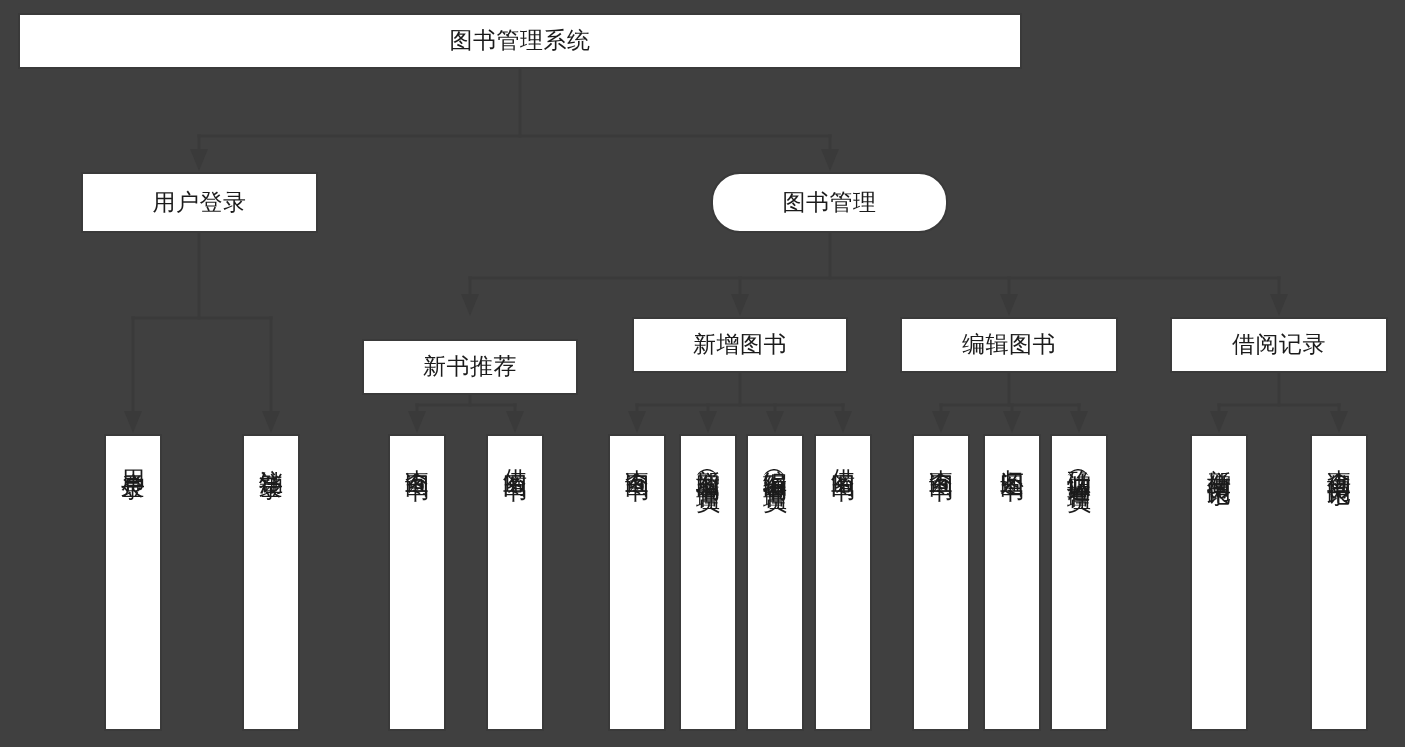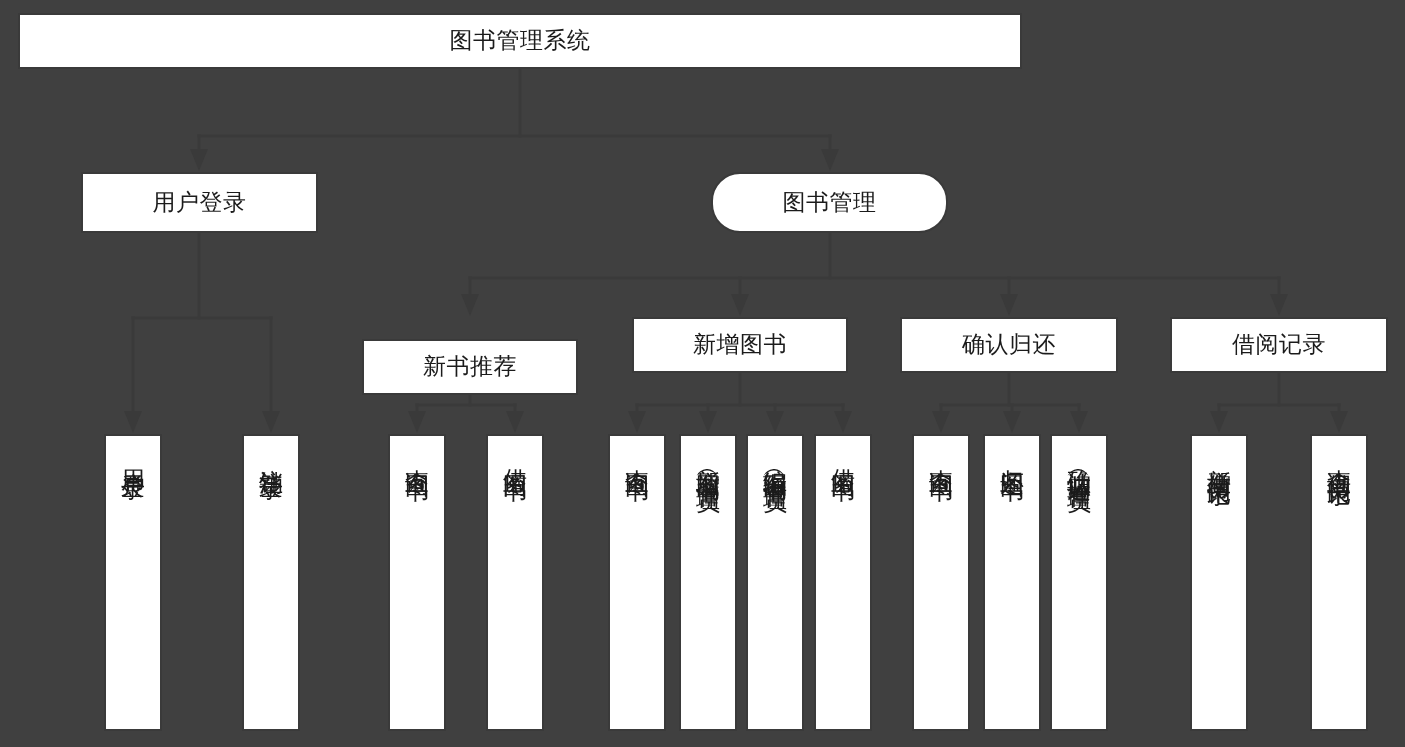--- a/index.html
+++ b/index.html
@@ -144,21 +144,21 @@
     </div>
 
   <div id="level3-container">
       <div class="node horiz" style="left: 362px; top: 317px; width: 216px; height: 56px; margin-top: 22px;">
         <span class="node-label">新书推荐</span>
       </div>
       <div class="node horiz" style="left: 632px; top: 317px; width: 216px; height: 56px;">
         <span class="node-label">新增图书</span>
       </div>
       <div class="node horiz" style="left: 900px; top: 317px; width: 218px; height: 56px;">
-        <span class="node-label">确认归还</span>
+        <span class="node-label">编辑图书</span>
       </div>
       <div class="node horiz" style="left: 1170px; top: 317px; width: 218px; height: 56px;">
         <span class="node-label">借阅记录</span>
       </div>
     </div>
 
   <div id="leaves-container">
       <div class="node vert" style="left: 104px; top: 434px; width: 58px; height: 297px;">
         <span class="node-label">用户登录</span>
       </div>

